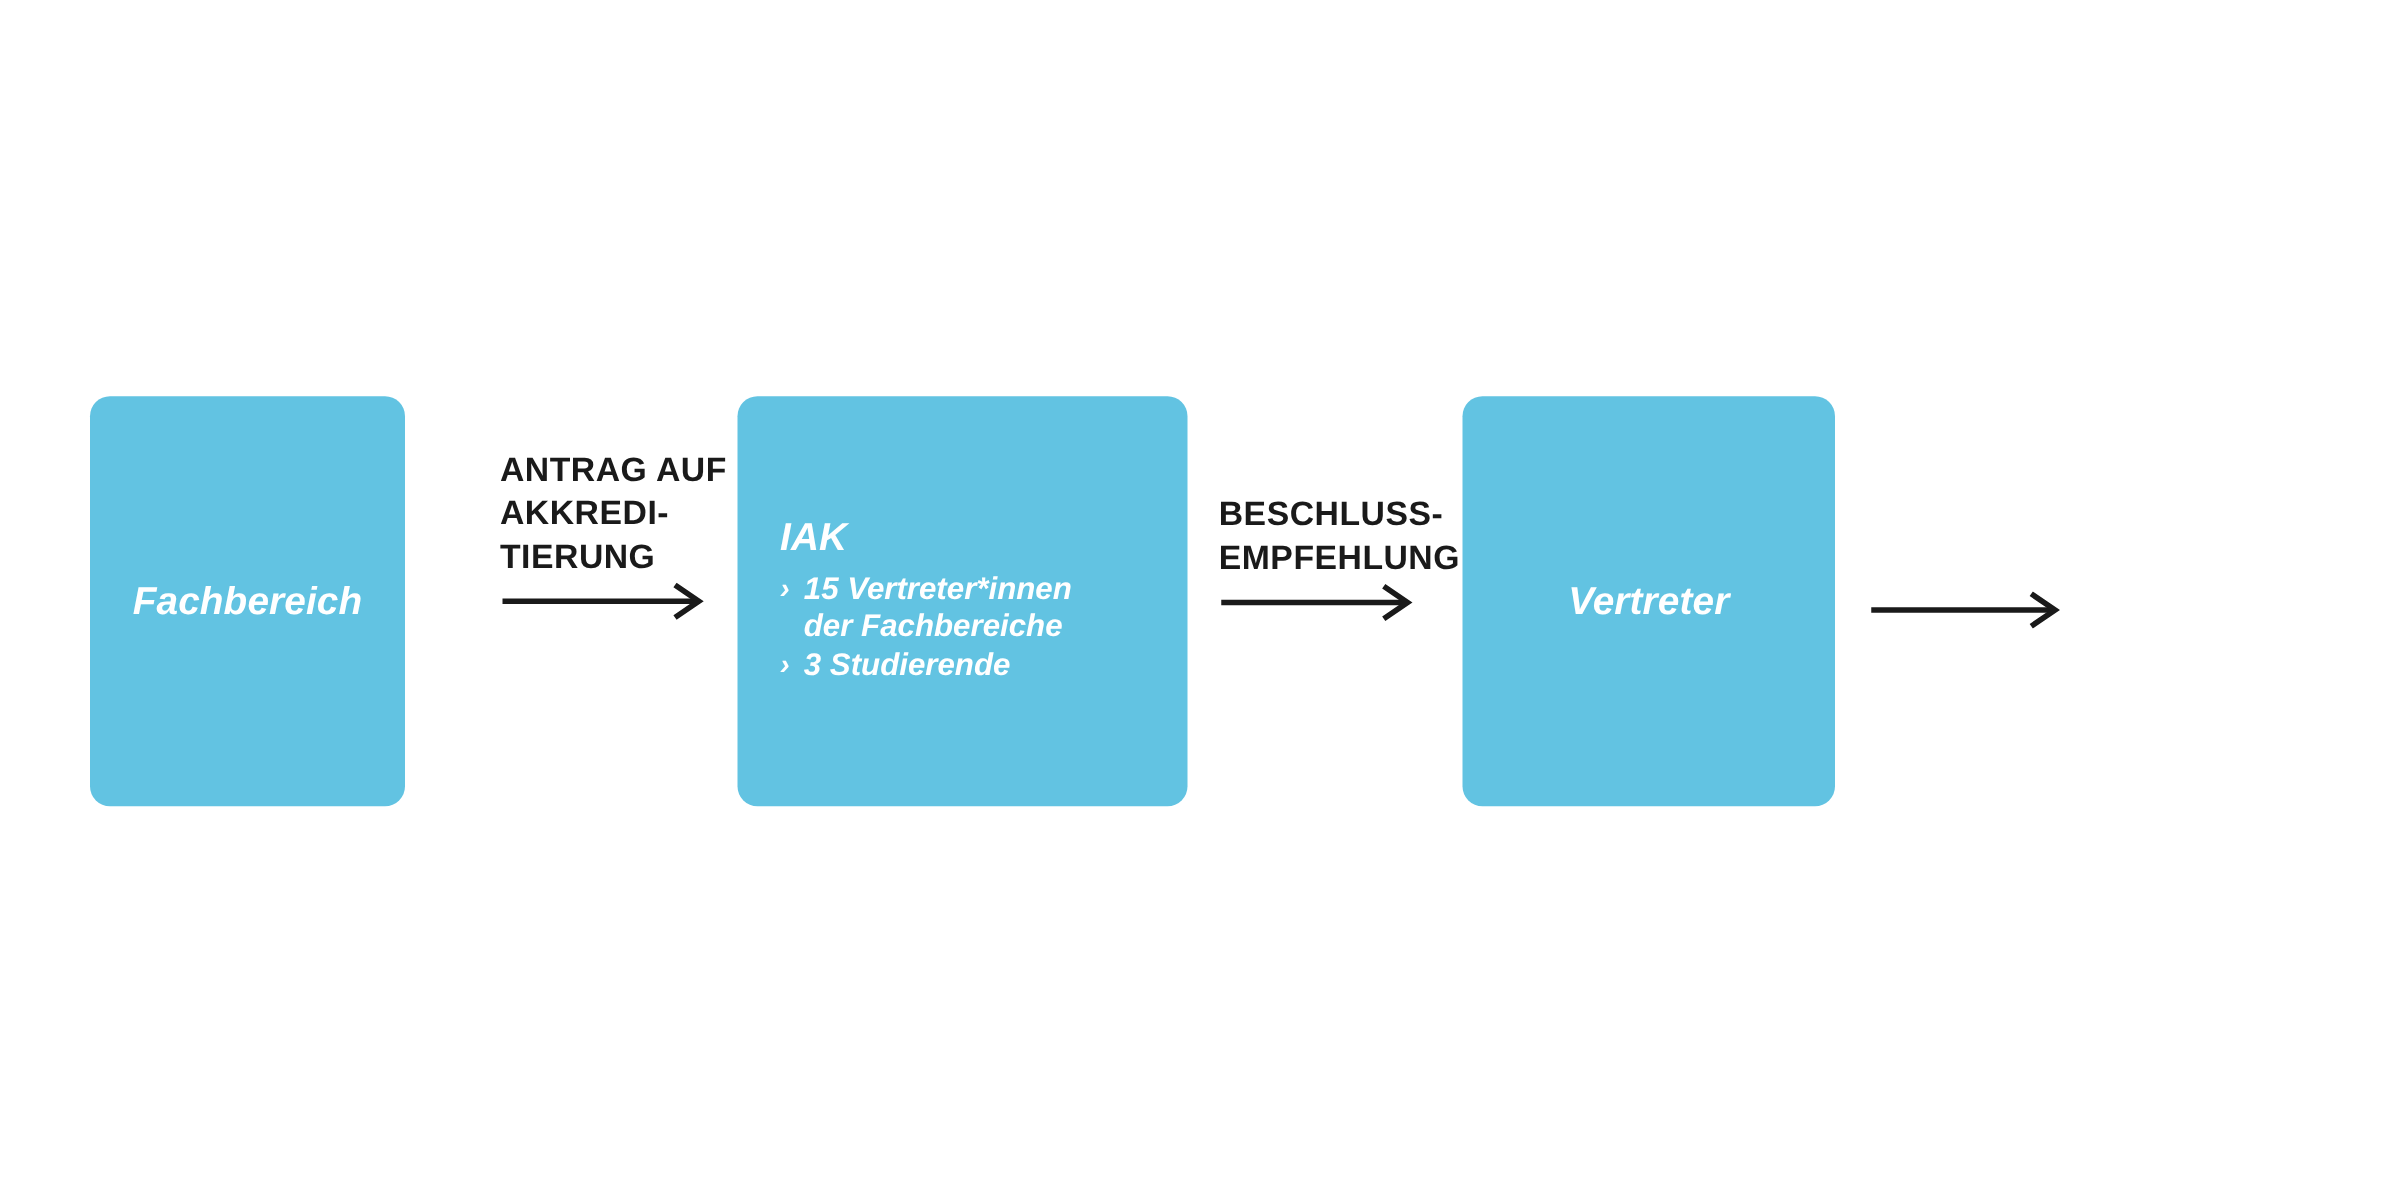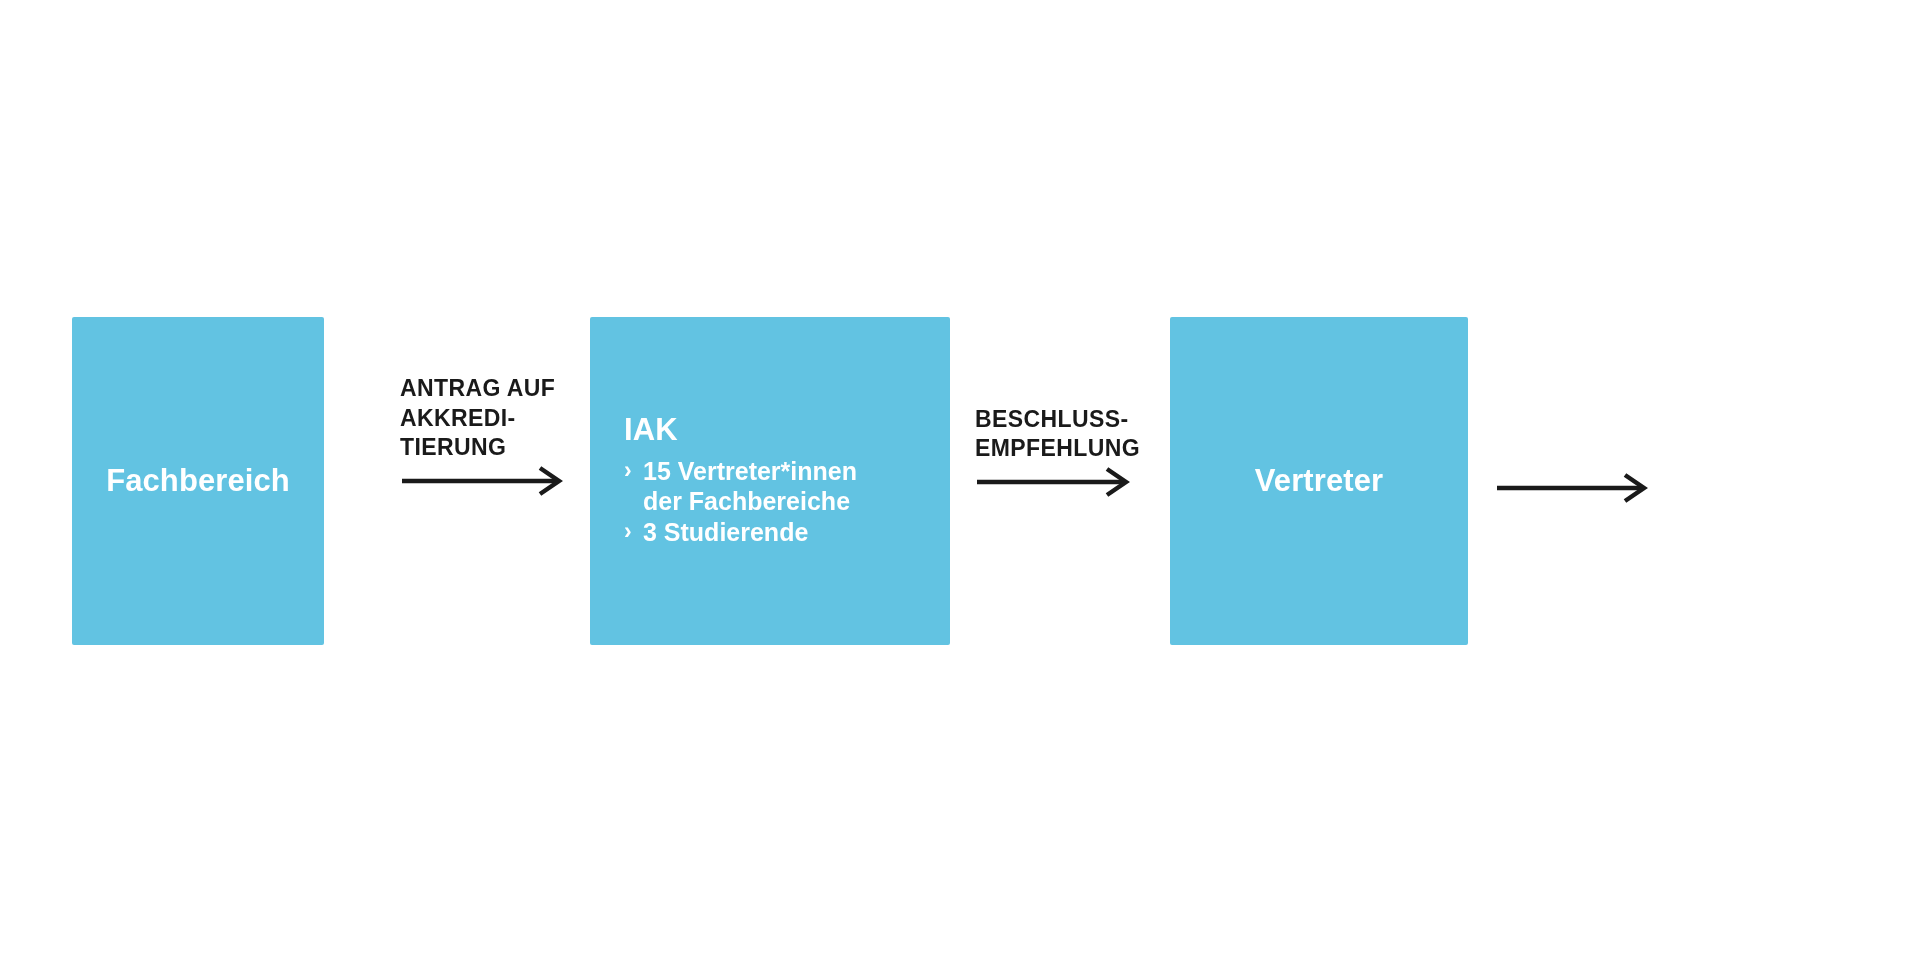--- a/index.html
+++ b/index.html
@@ -19,25 +19,26 @@
   #stage {
     position: relative;
     width: 1920px;
     height: 960px;
   }
 
   
   .node-box {
     position: absolute;
     background: #62c3e2;
-    border-radius: 2px;
+    border-radius: 16px;
     box-sizing: border-box;
     display: flex;
     flex-direction: column;
     justify-content: center;
+    font-style: italic;
   }
   .node-box.centered {
     align-items: center;
     text-align: center;
   }
 
   .node-title {
     color: #ffffff;
     font-size: 31px;
     font-weight: bold;
@@ -78,21 +79,21 @@
   }
 
   
   .connector {
     position: absolute;
   }
   .connector-label {
     position: absolute;
     left: 0;
     bottom: 34px;
-    font-size: 23px;
+    font-size: 27px;
     font-weight: bold;
     line-height: 1.27;
     letter-spacing: 0.4px;
     color: #1a1a1a;
     white-space: pre;
   }
   .arrow-svg {
     position: absolute;
     left: 0;
     bottom: 0;

